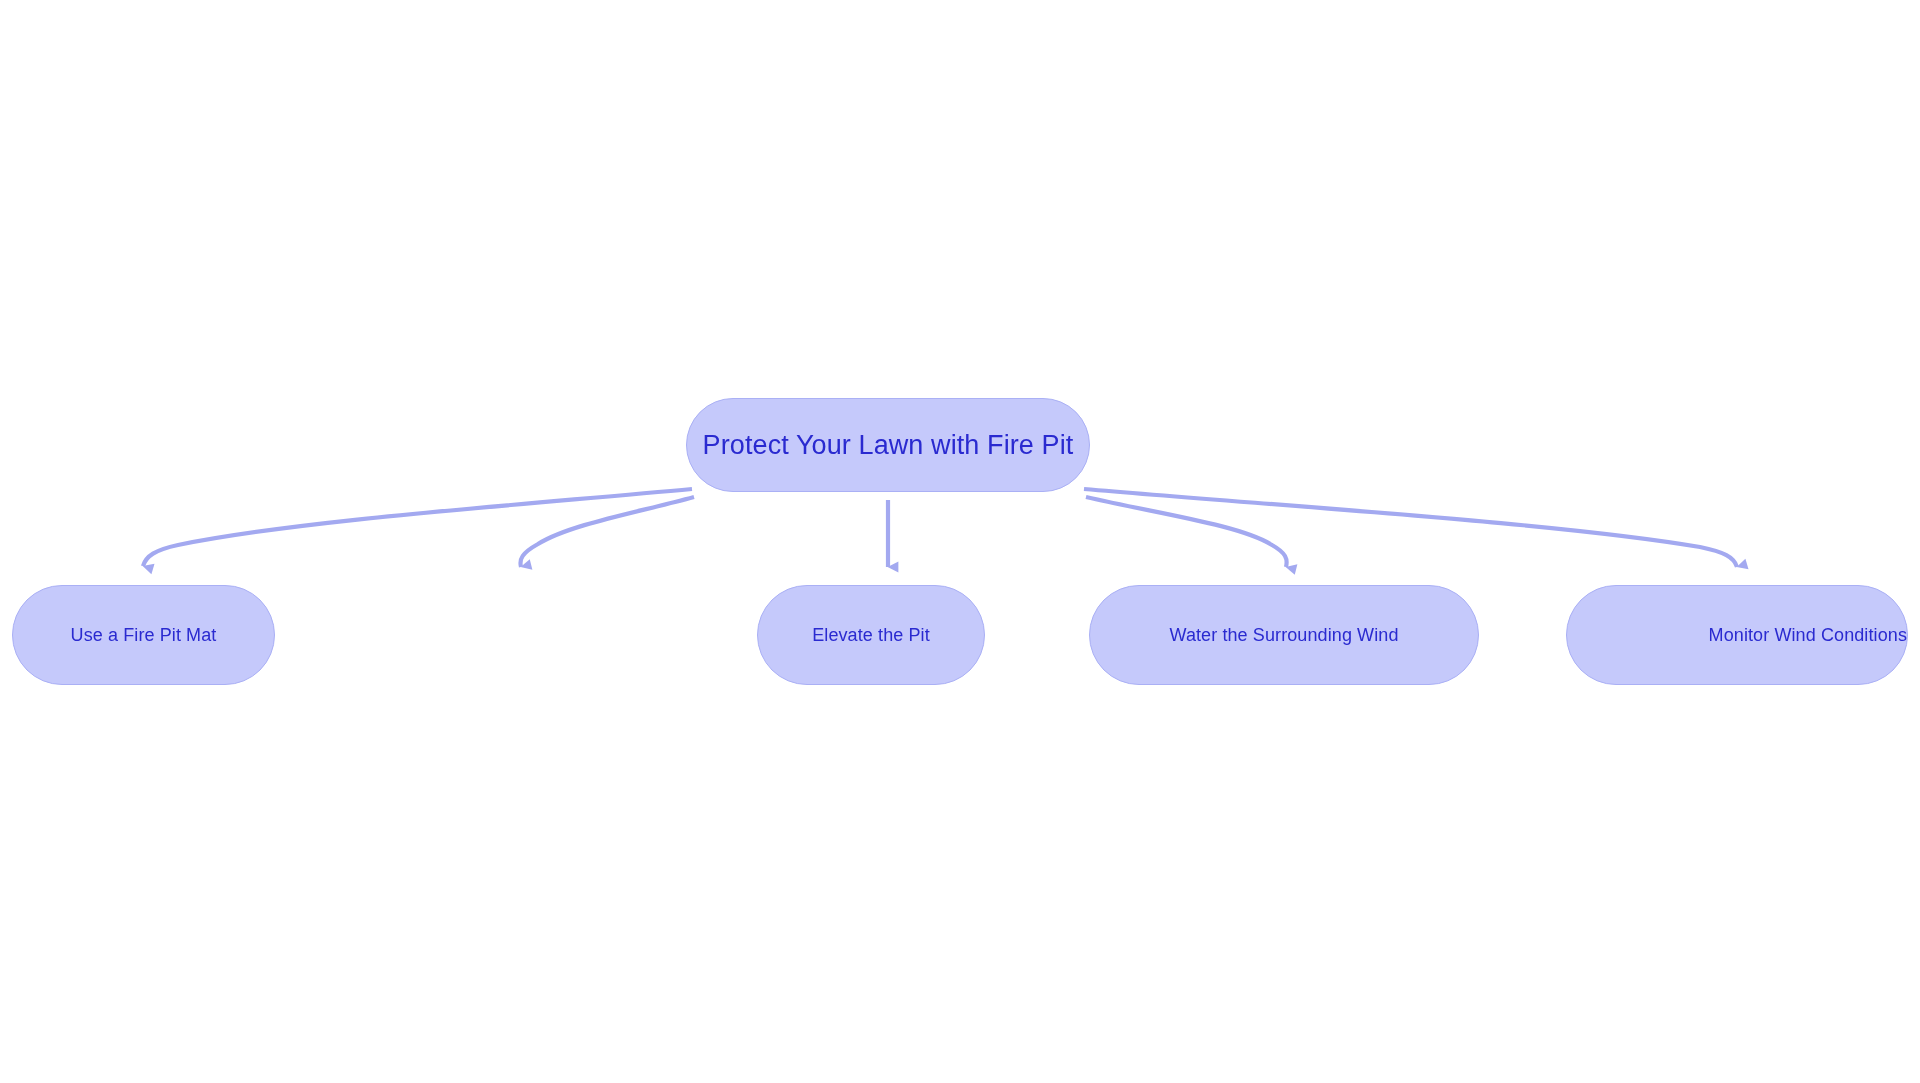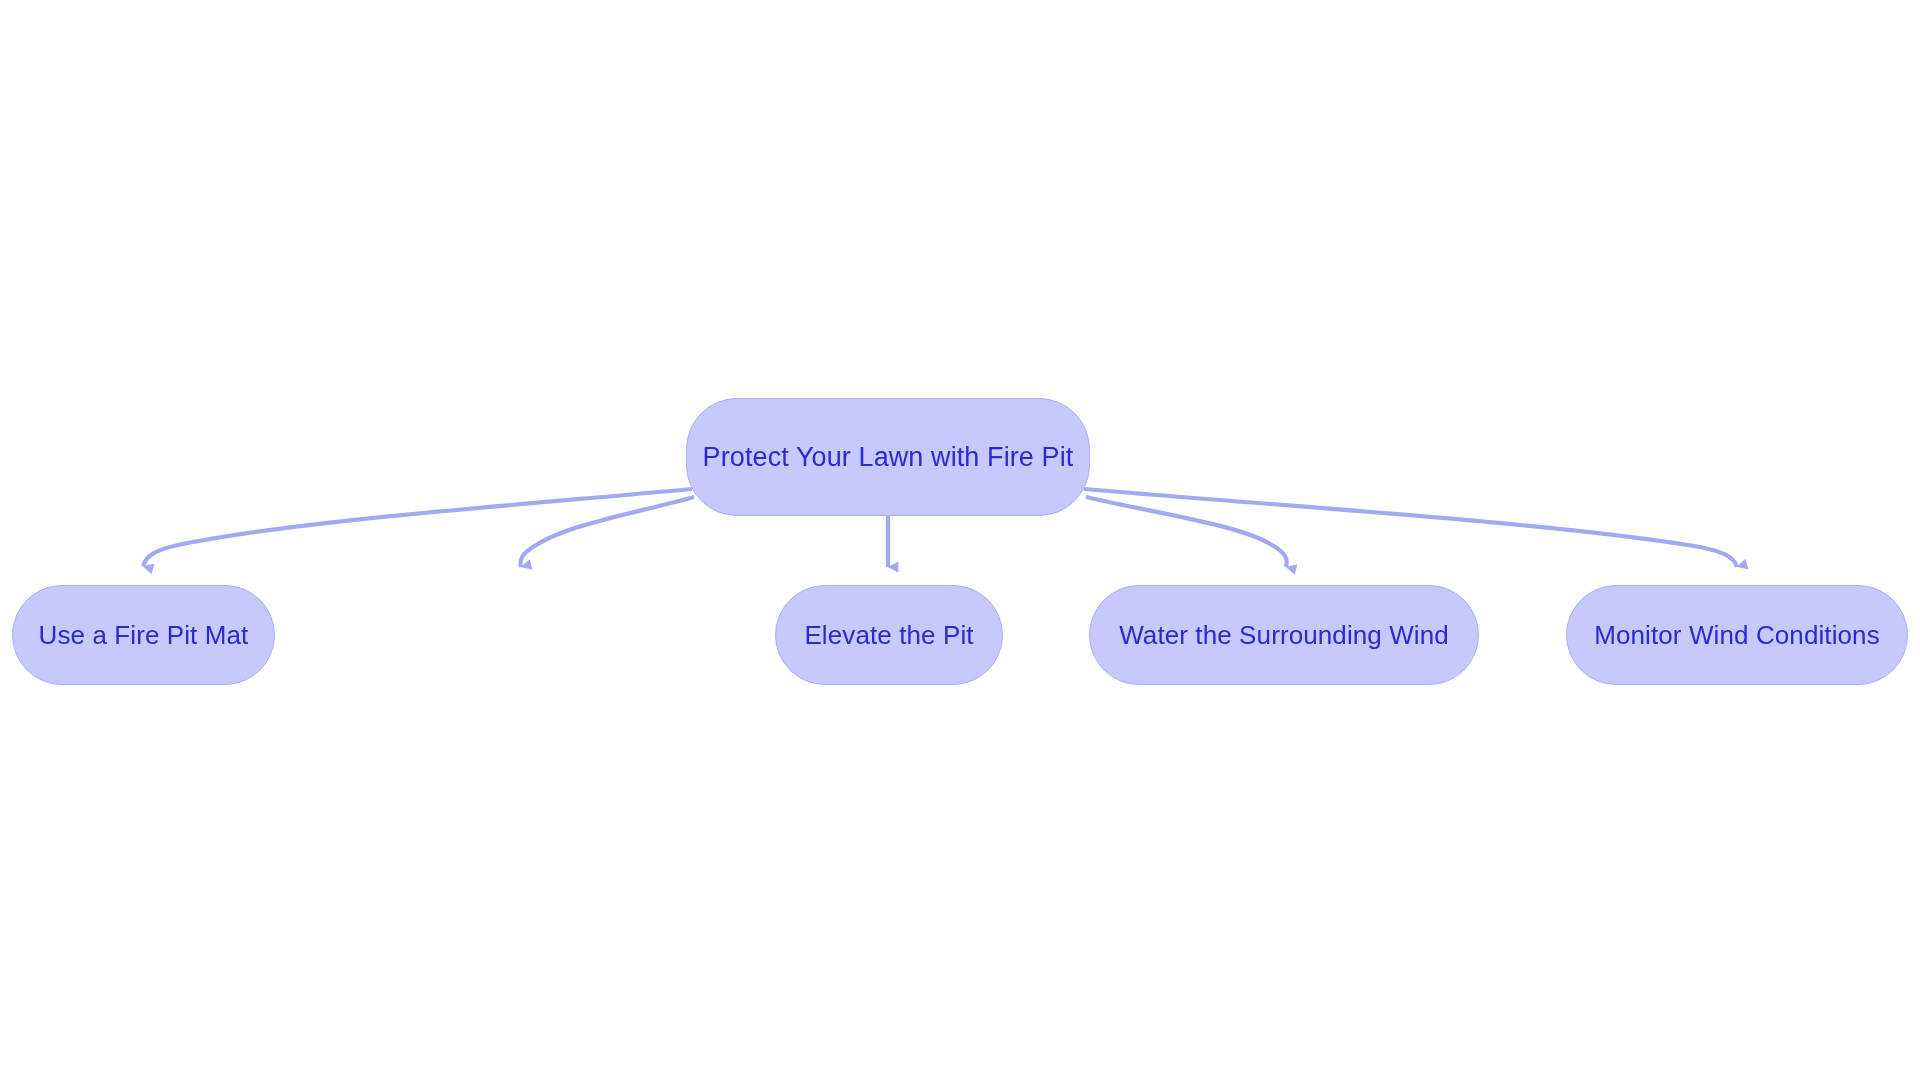--- a/index.html
+++ b/index.html
@@ -40,35 +40,35 @@
     letter-spacing: 0.1px;
   }
   .node-label {
     display: block;
     line-height: 1;
   }
   #node-root {
     left: 686px;
     top: 398px;
     width: 404px;
-    height: 118px;
+    height: 94px;
     border-radius: 51px;
     font-size: 27px;
   }
   .node-leaf {
     top: 585px;
     height: 100px;
     border-radius: 50px;
-    font-size: 26px;
+    font-size: 18px;
   }
   #node-leaf-0 { left: 12px;   width: 263px; }
   #node-leaf-1 { left: 363px;  width: 324px; }
-  #node-leaf-2 { left: 775px;  width: 228px; align-items: center; }
+  #node-leaf-2 { left: 757px;  width: 228px; align-items: center; }
   #node-leaf-3 { left: 1089px; width: 390px; }
-  #node-leaf-4 { left: 1566px; width: 342px; }
+  #node-leaf-4 { left: 1566px; width: 342px; justify-content: flex-end; }
 </style>
 </head>
 <body>
 
 <div id="diagram-canvas">
 
   <svg id="edge-layer" viewBox="0 0 1920 1083" width="1920" height="1083" xmlns="http://www.w3.org/2000/svg">
     <defs>
       <marker id="arrowhead" viewBox="0 0 12 12" refX="6" refY="11" markerWidth="12" markerHeight="12" orient="auto-start-reverse" markerUnits="userSpaceOnUse">
         <path d="M 0.6 0.6 L 11.4 0.6 L 6 11.4 Z" fill="#a3a9f0"></path>

